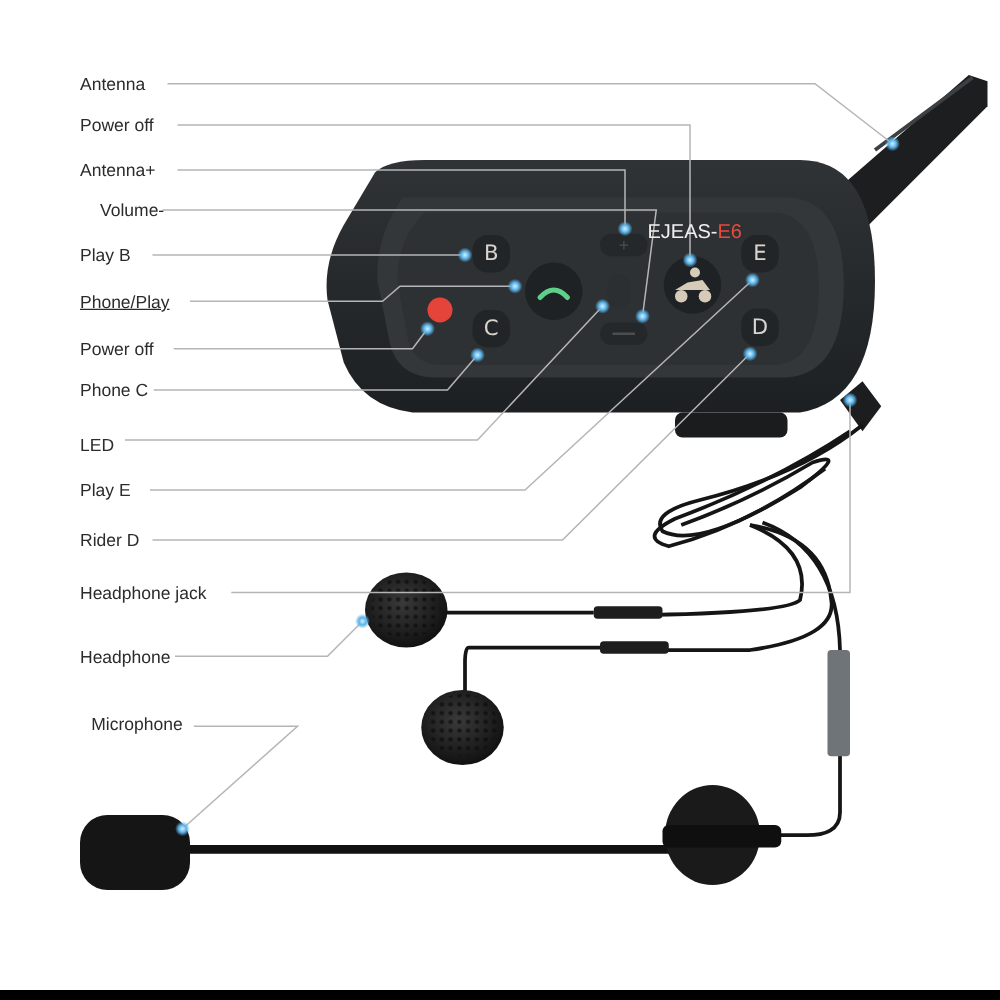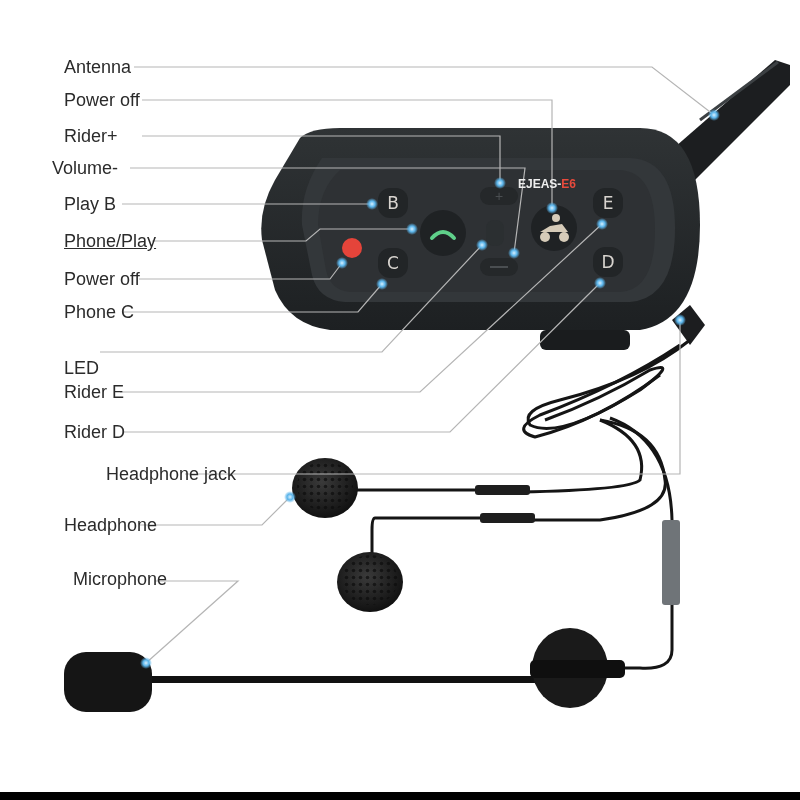--- a/index.html
+++ b/index.html
@@ -1,20 +1,20 @@
 <!DOCTYPE html>
 <html><head>
 <meta charset="utf-8">
 <style>
   html, body { margin: 0; padding: 0; }
   body { width: 800px; height: 800px; background: #ffffff; position: relative; overflow: hidden;
          font-family: "Liberation Sans", "DejaVu Sans", sans-serif; }
-  .label { position: absolute; font-size: 18px; color: #2b2b2b; white-space: nowrap; line-height: 16px; }
+  .label { position: absolute; font-size: 14px; color: #2b2b2b; white-space: nowrap; line-height: 16px; }
   svg.overlay { position: absolute; left: 0; top: 0; }
-  .brand { position: absolute; font-size: 12px; font-weight: bold; letter-spacing: 0px; }
+  .brand { position: absolute; font-size: 16px; font-weight: normal; letter-spacing: 0px; }
   .brand .w { color: #eeeeee; }
   .brand .r { color: #e84a3c; }
   .bottom-bar { position: absolute; left: 0; top: 792px; width: 800px; height: 8px; background: #000; }
   .btn-letter { position: absolute; width: 28px; height: 28px; display:flex; align-items:center; justify-content:center;
                color: #d8d4cf; font-size: 17px; font-family: "DejaVu Sans", sans-serif; }
 </style>
 </head>
 <body>
 
 <svg class="overlay" width="800" height="800" viewBox="0 0 800 800">
@@ -143,26 +143,26 @@
 <div class="btn-letter" style="left:379px;top:249px;">C</div>
 <div class="btn-letter" style="left:594px;top:189px;">E</div>
 <div class="btn-letter" style="left:594px;top:248px;">D</div>
 
 <div class="brand" style="left:518px;top:177px;">
   <span class="w">EJEAS-</span><span class="r">E6</span>
 </div>
 
 <div class="label" style="left:64px;top:59px;">Antenna</div>
 <div class="label" style="left:64px;top:92px;">Power off</div>
-<div class="label" style="left:64px;top:128px;">Rider+</div>
-<div class="label" style="left:52px;top:160px;text-align:center;">Volume-</div>
+<div class="label" style="left:64px;top:128px;">Antenna+</div>
+<div class="label" style="left:80px;top:160px;text-align:center;">Volume-</div>
 <div class="label" style="left:64px;top:196px;">Play B</div>
 <div class="label" style="left:64px;top:233px;text-decoration:underline;">Phone/Play</div>
 <div class="label" style="left:64px;top:271px;">Power off</div>
 <div class="label" style="left:64px;top:304px;">Phone C</div>
-<div class="label" style="left:64px;top:360px;">LED</div>
-<div class="label" style="left:64px;top:384px;">Rider E</div>
+<div class="label" style="left:64px;top:348px;">LED</div>
+<div class="label" style="left:64px;top:384px;">Play E</div>
 <div class="label" style="left:64px;top:424px;text-align:right;">Rider D</div>
-<div class="label" style="left:64px;top:466px;margin-left:42px;">Headphone jack</div>
+<div class="label" style="left:64px;top:466px;">Headphone jack</div>
 <div class="label" style="left:64px;top:517px;">Headphone</div>
 <div class="label" style="left:73px;top:571px;">Microphone</div>
 
 <div class="bottom-bar"></div>
 
 </body></html>

